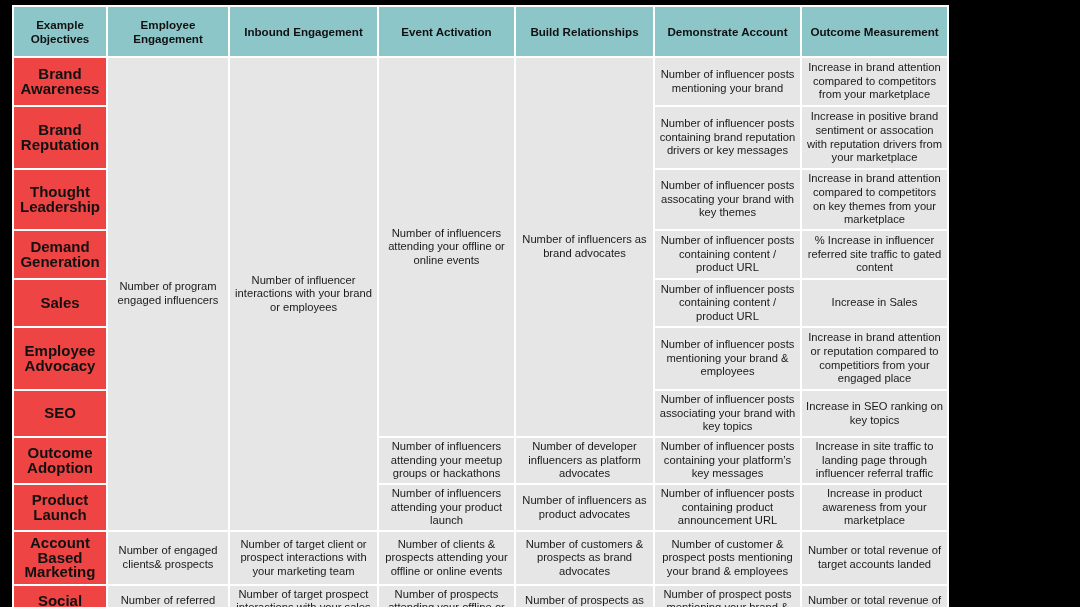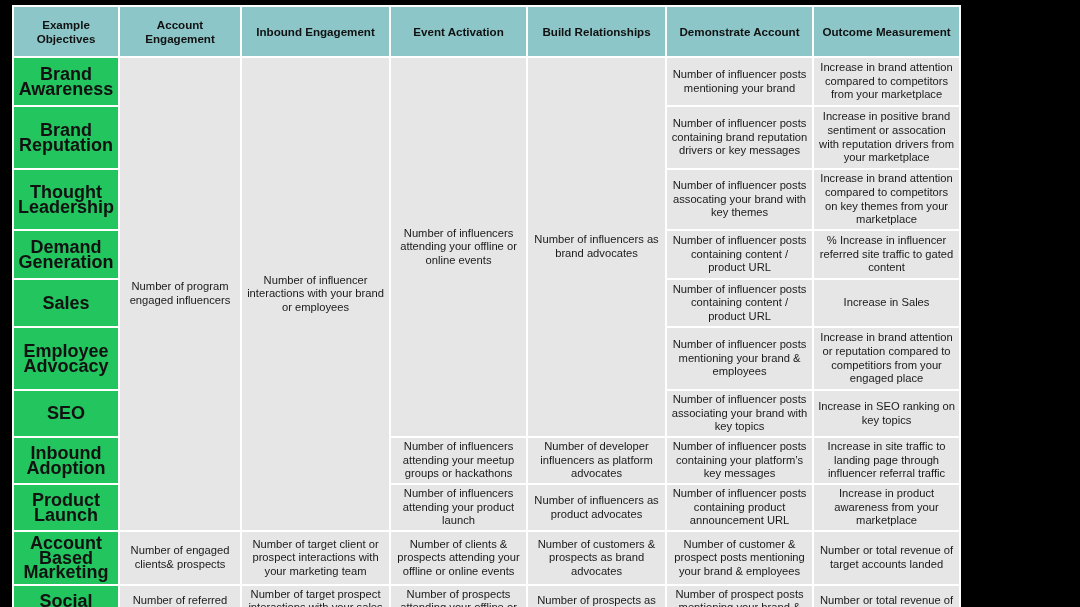--- a/index.html
+++ b/index.html
@@ -16,42 +16,42 @@
     .grid th, .grid td {
       text-align: center; vertical-align: middle; padding: 0 4px;
       font-size: 11.2px; line-height: 13.6px; color: #1a1a1a;
       overflow: hidden;
     }
     .grid th {
       background: #8cc6c8; font-weight: bold; color: #111111;
       font-size: 11.6px;
     }
     .grid td.obj {
-      background: #22c55e; font-weight: bold; color: #111111;
-      font-size: 18px; line-height: 14.4px;
+      background: #ef4444; font-weight: bold; color: #111111;
+      font-size: 15px; line-height: 14.4px;
     }
     .grid td.cell { background: #e6e6e6; }
   </style>
 </head>
 <body>
 
 <table class="grid">
   <colgroup>
     <col style="width:92px">
     <col style="width:120px">
     <col style="width:147px">
     <col style="width:135px">
     <col style="width:137px">
     <col style="width:145px">
     <col style="width:145px">
   </colgroup>
   <thead>
     <tr style="height:49px">
       <th>Example Objectives</th>
-      <th>Account Engagement</th>
+      <th>Employee Engagement</th>
       <th>Inbound Engagement</th>
       <th>Event Activation</th>
       <th>Build Relationships</th>
       <th>Demonstrate Account</th>
       <th>Outcome Measurement</th>
     </tr>
   </thead>
   <tbody>
 
     <tr style="height:47px">
@@ -94,21 +94,21 @@
       <td class="cell">Increase in brand attention or reputation compared to competitiors  from your engaged place</td>
     </tr>
 
     <tr style="height:45px">
       <td class="obj">SEO</td>
       <td class="cell">Number of influencer posts associating your brand with key topics</td>
       <td class="cell">Increase in SEO ranking on key topics</td>
     </tr>
 
     <tr style="height:45px">
-      <td class="obj">Inbound Adoption</td>
+      <td class="obj">Outcome Adoption</td>
       <td class="cell">Number of influencers attending your meetup groups or hackathons</td>
       <td class="cell">Number of developer influencers as platform advocates</td>
       <td class="cell">Number of influencer posts containing  your platform’s key messages</td>
       <td class="cell">Increase in site traffic to landing page through influencer referral traffic</td>
     </tr>
 
     <tr style="height:45px">
       <td class="obj">Product Launch</td>
       <td class="cell">Number of influencers attending your product launch</td>
       <td class="cell">Number of influencers as product advocates</td>

